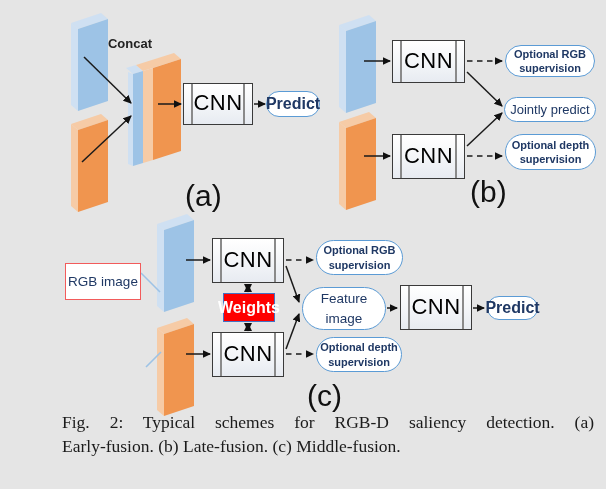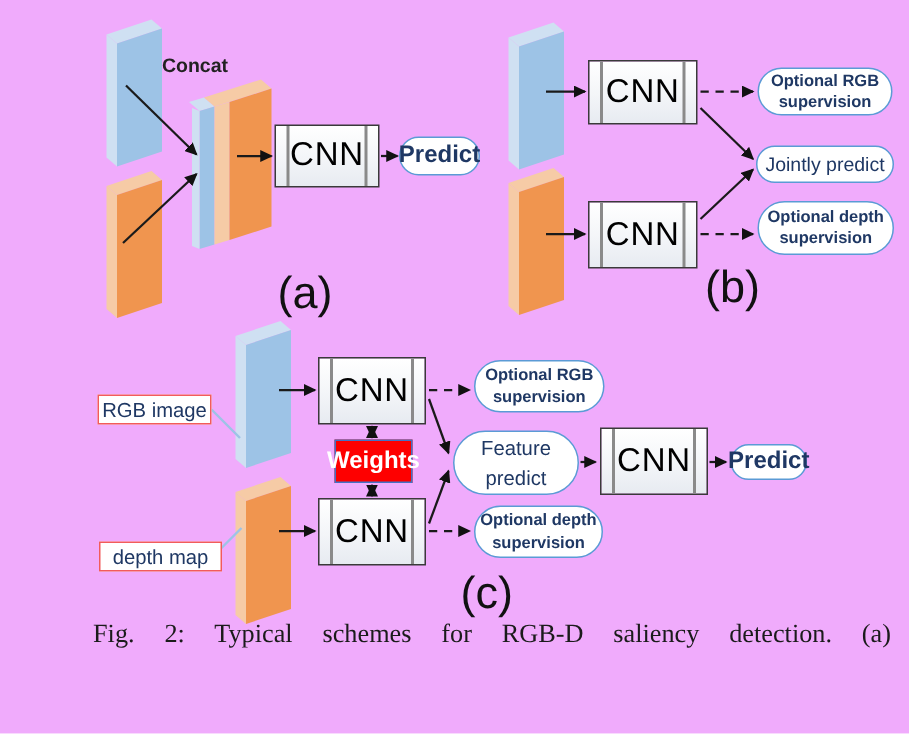--- a/index.html
+++ b/index.html
@@ -5,21 +5,21 @@
   :root{
     --blue-front:#9dc3e6; --blue-light:#cfe0f2;
     --orange-front:#f0954f; --orange-light:#f6cba6;
     --oval-border:#5b9bd5; --oval-text:#1f3864;
     --red-fill:#fe0000; --red-border:#4472c4;
     --label-box-border:#f25b5b; --line-color:#1a1a1a;
     --caption-color:#1b1b1b;
   }
   html,body{margin:0;padding:0;background:#ffffff;}
   .canvas{
-    position:relative;width:606px;height:489px;background:#f0abfc;
+    position:relative;width:606px;height:489px;background:#e5e5e5;
     font-family:"Liberation Sans",sans-serif;overflow:hidden;
   }
   .layer{position:absolute;left:0;top:0;width:606px;height:489px;}
   .abs{position:absolute;box-sizing:border-box;}
   
   .cnnbox{
     border:1.5px solid #3a3a3a;
     background:linear-gradient(180deg,#ffffff 0%,#f3f5f8 55%,#e7ebf1 100%);
     display:flex;align-items:center;justify-content:center;
   }
@@ -168,53 +168,53 @@
   </div>
 
   <div class="abs oval small2" style="left:505px;top:45px;width:90px;height:32px;">Optional RGB supervision</div>
 
   <div class="abs oval jointly" style="left:504px;top:97px;width:92px;height:25px;">Jointly predict</div>
 
   <div class="abs oval small2" style="left:505px;top:134px;width:91px;height:36px;">Optional depth supervision</div>
 
   <div class="abs plabel" style="left:470px;top:177px;">(b)</div>
 
-  <div class="abs inbox" style="left:65px;top:263px;width:76px;height:20px;">RGB image</div>
-
-  <div class="abs inbox" style="left:66px;top:361px;width:82px;height:20px;">depth map</div>
+  <div class="abs inbox" style="left:65px;top:263px;width:76px;height:37px;">RGB image</div>
+
 
   <div class="abs cnnbox" style="left:212px;top:238px;width:72px;height:45px;">
     <div class="vl l"></div>
     <div class="vl r"></div>
     <span class="txt">CNN</span>
   </div>
 
   <div class="abs weights" style="left:223px;top:293px;width:52px;height:29px;">Weights</div>
 
   <div class="abs cnnbox" style="left:212px;top:332px;width:72px;height:45px;">
     <div class="vl l"></div>
     <div class="vl r"></div>
     <span class="txt">CNN</span>
   </div>
 
   <div class="abs oval small2" style="left:316px;top:240px;width:87px;height:35px;">Optional RGB supervision</div>
 
   <div class="abs oval ff" style="left:302px;top:287px;width:84px;height:43px;">
-    <span style="width:56px;">Feature predict</span>
+    <span style="width:56px;">Feature image</span>
   </div>
 
   <div class="abs oval small2" style="left:316px;top:337px;width:86px;height:35px;">Optional depth supervision</div>
 
   <div class="abs cnnbox" style="left:400px;top:285px;width:72px;height:45px;">
     <div class="vl l"></div>
     <div class="vl r"></div>
     <span class="txt">CNN</span>
   </div>
 
   <div class="abs oval predict" style="left:487px;top:296px;width:51px;height:24px;">Predict</div>
 
   <div class="abs plabel" style="left:307px;top:381px;">(c)</div>
 
   <div class="abs caption" style="left:62px;top:411px;">
     <div class="l1">Fig. 2: Typical schemes for RGB-D saliency detection. (a)</div>
+    <div class="l2">Early-fusion. (b) Late-fusion. (c) Middle-fusion.</div>
   </div>
 
 </div>
 
 </body></html>

